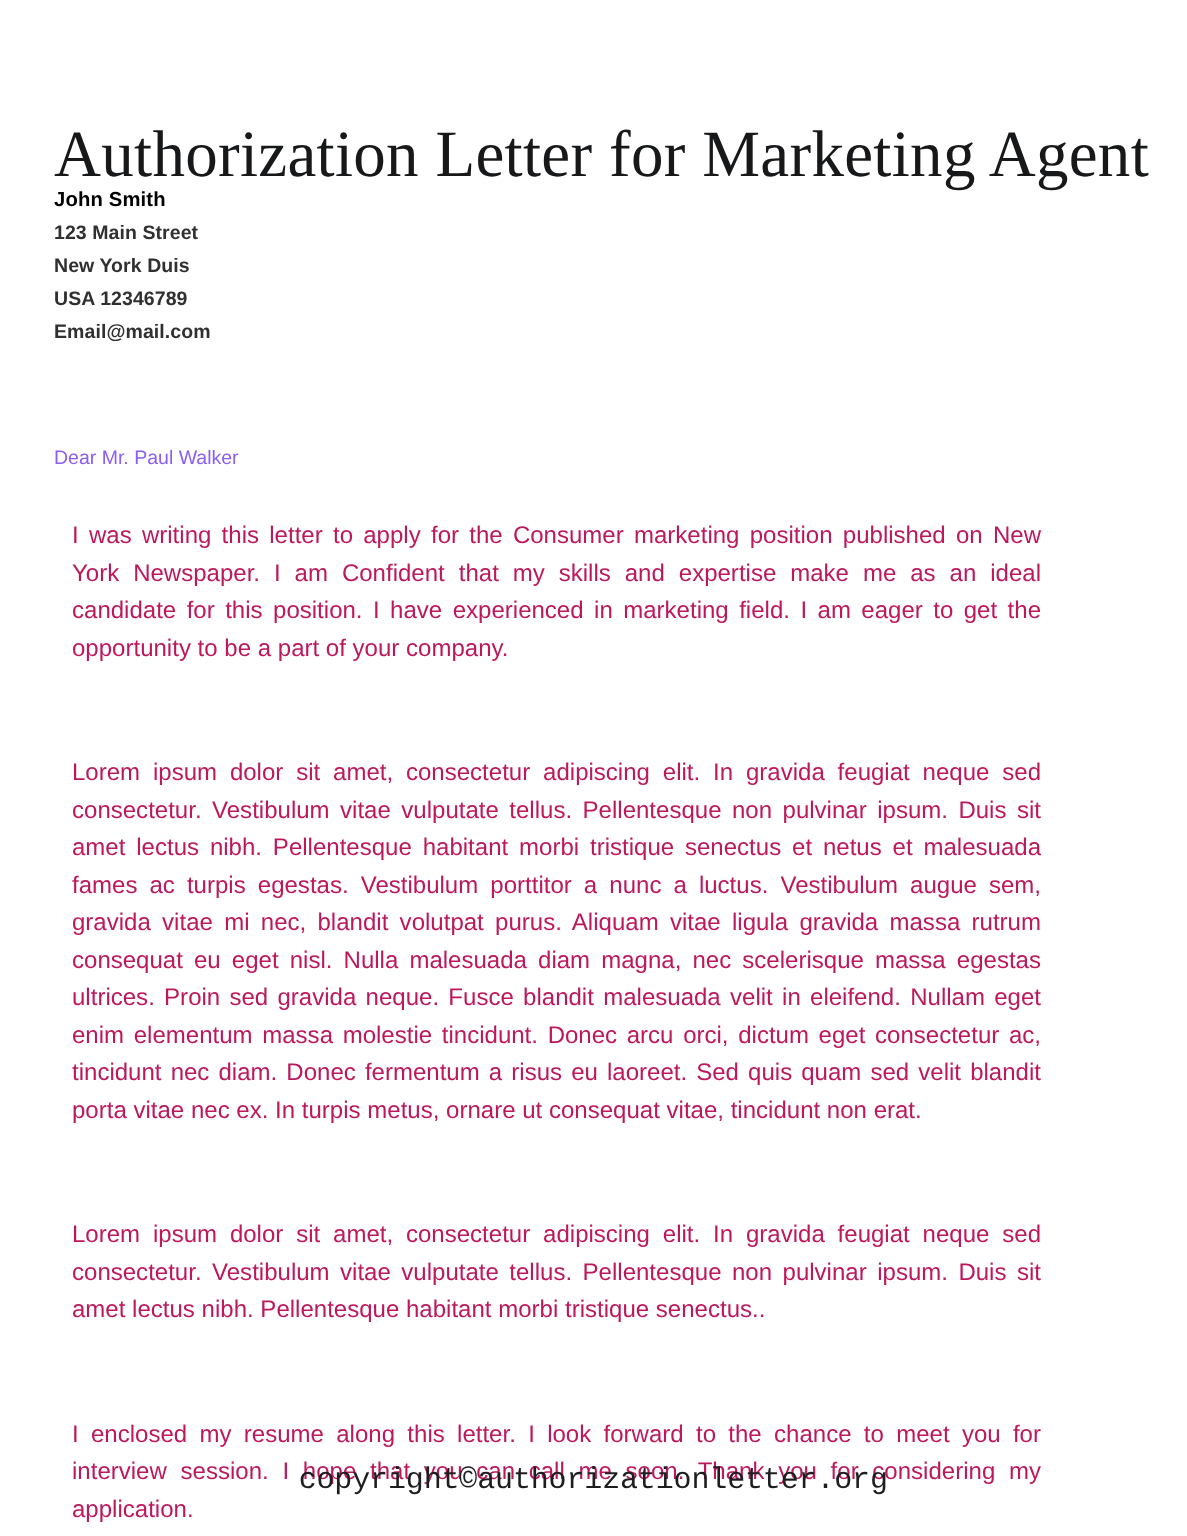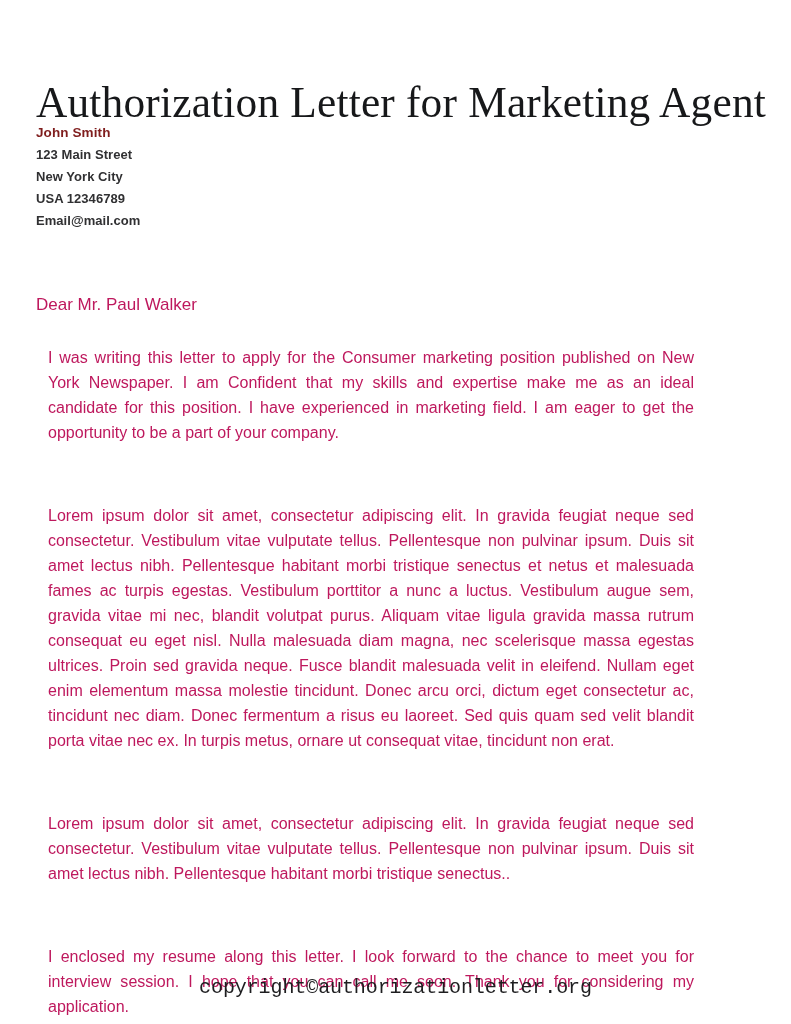--- a/index.html
+++ b/index.html
@@ -50,39 +50,39 @@
     color: #2d2d2f;
   }
 
   .addr-block {
     margin: 0;
   }
   .addr-name {
     font-size: 13.5px;
     line-height: 22px;
     font-weight: 700;
-    color: #7f1d1d;
+    color: #000000;
     letter-spacing: 0.1px;
   }
   .addr-line {
     font-size: 13px;
     line-height: 22px;
     font-weight: 700;
     color: #303032;
     letter-spacing: 0.05px;
   }
 
   .spacer-sm { height: 16px; }
   .spacer-md { height: 26px; }
   .spacer-lg { height: 34px; }
 
   .salutation {
-    font-size: 17px;
+    font-size: 13px;
     line-height: 25px;
-    color: #be185d;
+    color: #8b5cf6;
   }
 
   .para {
     font-size: 16px;
     line-height: 25px;
     color: #be185d;
     text-align: justify;
     text-justify: inter-word;
     margin: 12px;
     letter-spacing: 0.01px;
@@ -114,21 +114,21 @@
 
 <div class="page">
 
   <h1 class="doc-title">Authorization Letter for Marketing Agent</h1>
 
   <div class="letter">
 
     <div class="addr-block">
       <div class="addr-name">John Smith</div>
       <div class="addr-line">123 Main Street</div>
-      <div class="addr-line">New York City</div>
+      <div class="addr-line">New York Duis</div>
       <div class="addr-line">USA 12346789</div>
       <div class="addr-line">Email@mail.com</div>
     </div>
 
     <div class="spacer-md"></div>
 
 
     <div class="spacer-lg"></div>
 
     <div class="salutation">Dear Mr. Paul Walker</div>

